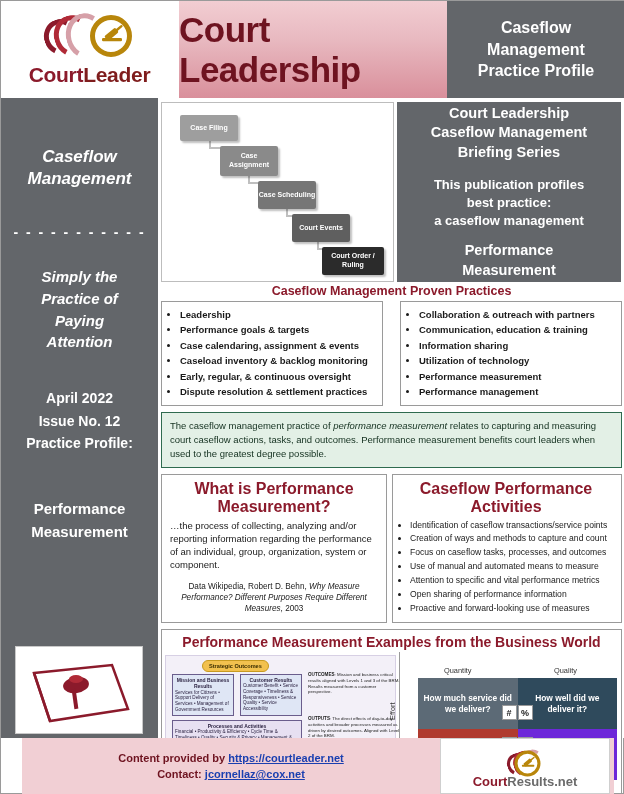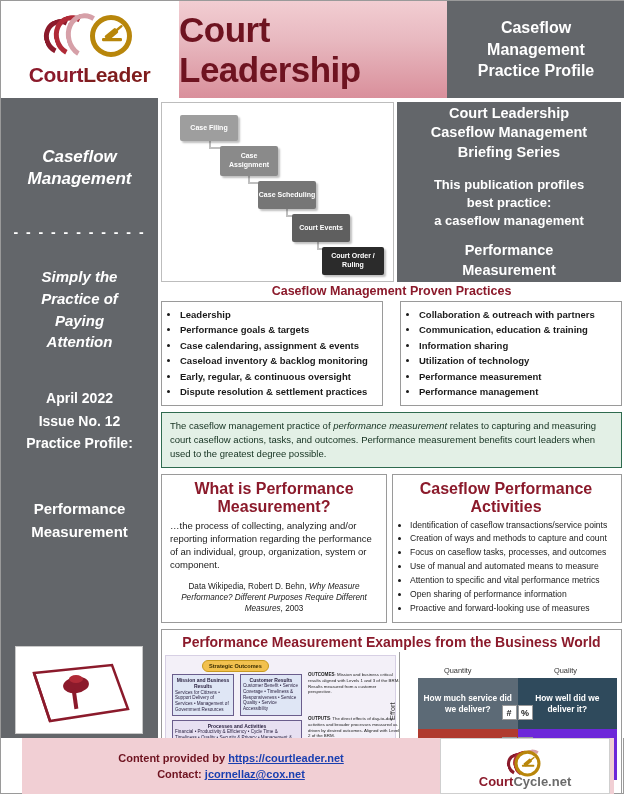--- a/index.html
+++ b/index.html
@@ -484,17 +484,17 @@
         <div class="arc arc3"></div>
         <div class="circle-gold"></div>
         <svg class="gavel" viewBox="0 0 30 28">
           <rect x="4" y="16" width="20" height="3.2" rx="1.2" fill="#b8860b"></rect>
           <g transform="rotate(-40 15 11)">
             <rect x="6" y="8" width="14" height="6" rx="1.4" fill="#b8860b"></rect>
             <rect x="18" y="10" width="9" height="2.4" rx="1.1" fill="#b8860b"></rect>
           </g>
         </svg>
       </div>
-      <div class="fl-text"><span class="court">Court</span><span class="leader">Cycle.net</span></div>
+      <div class="fl-text"><span class="court">Court</span><span class="leader">Results.net</span></div>
     </div>
   </div>
 
 </div>
 
 </body></html>

